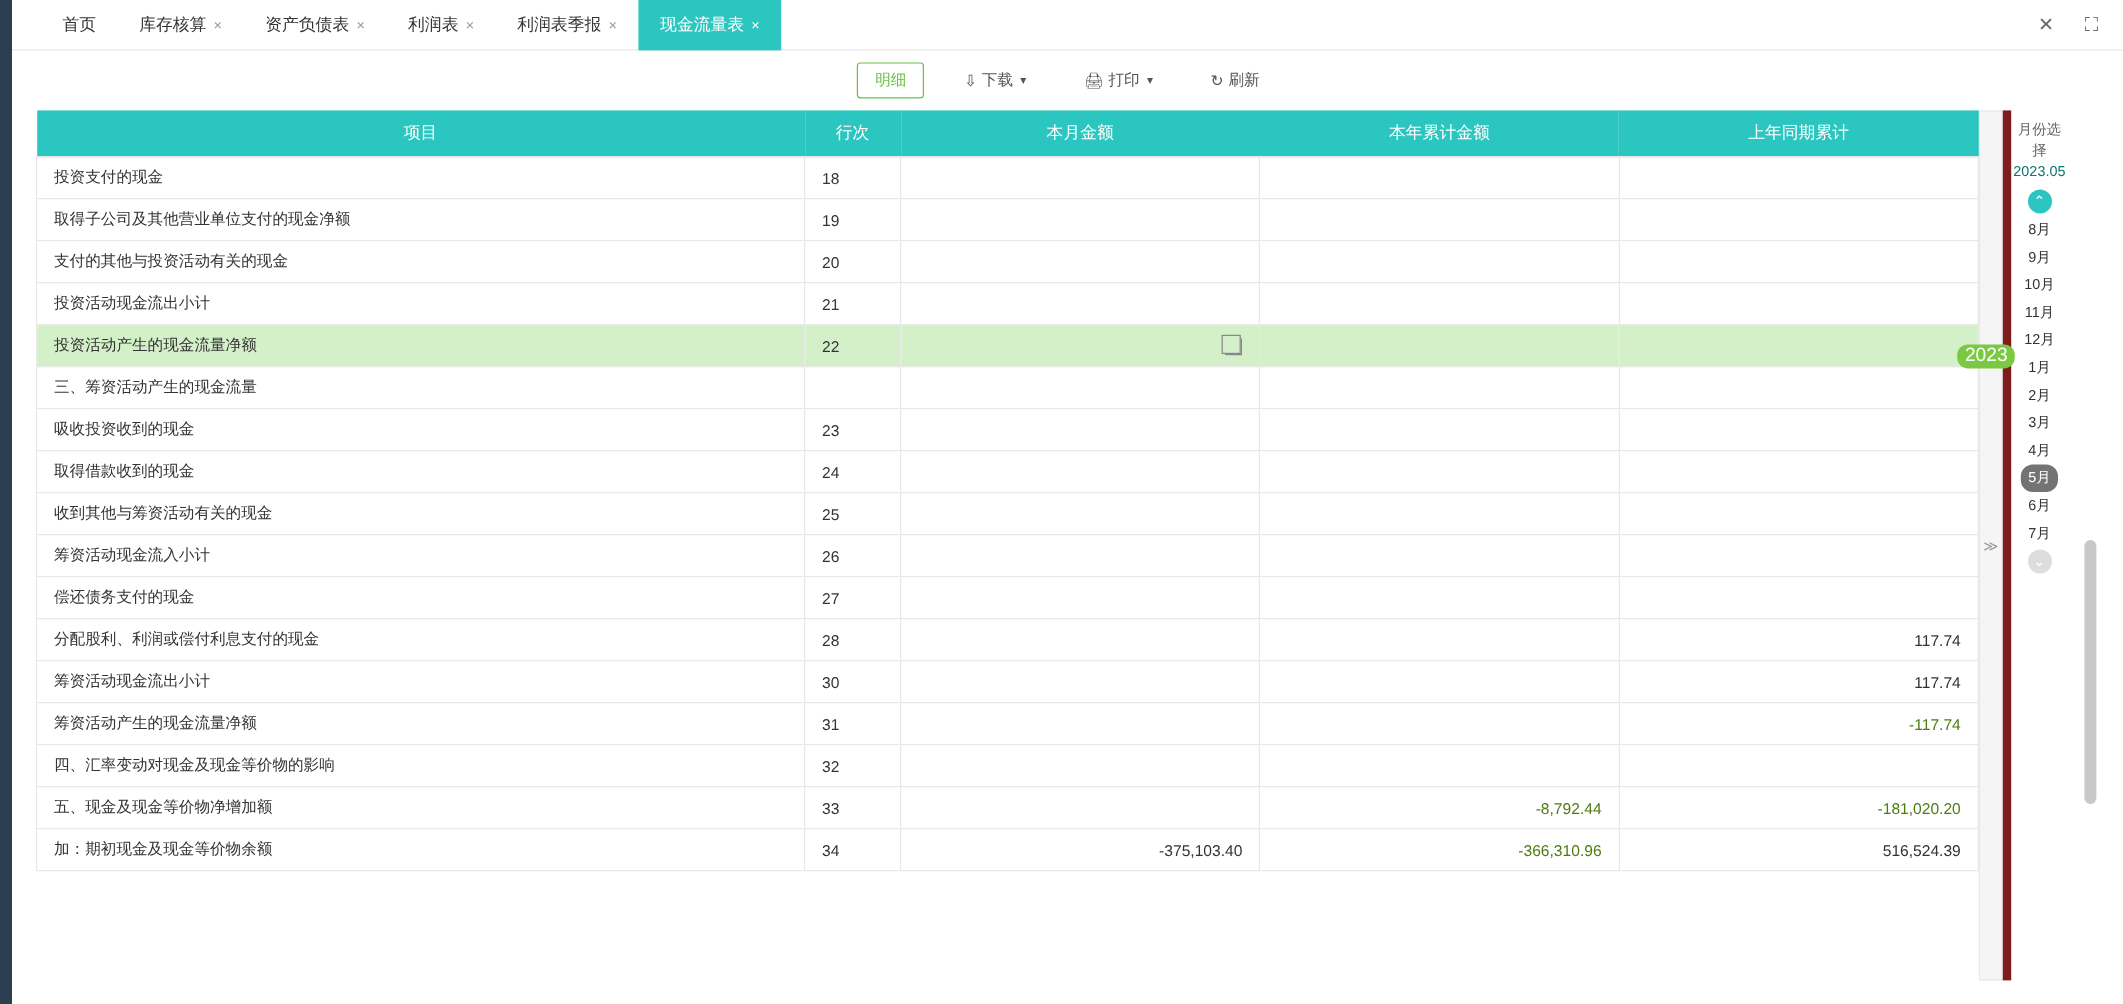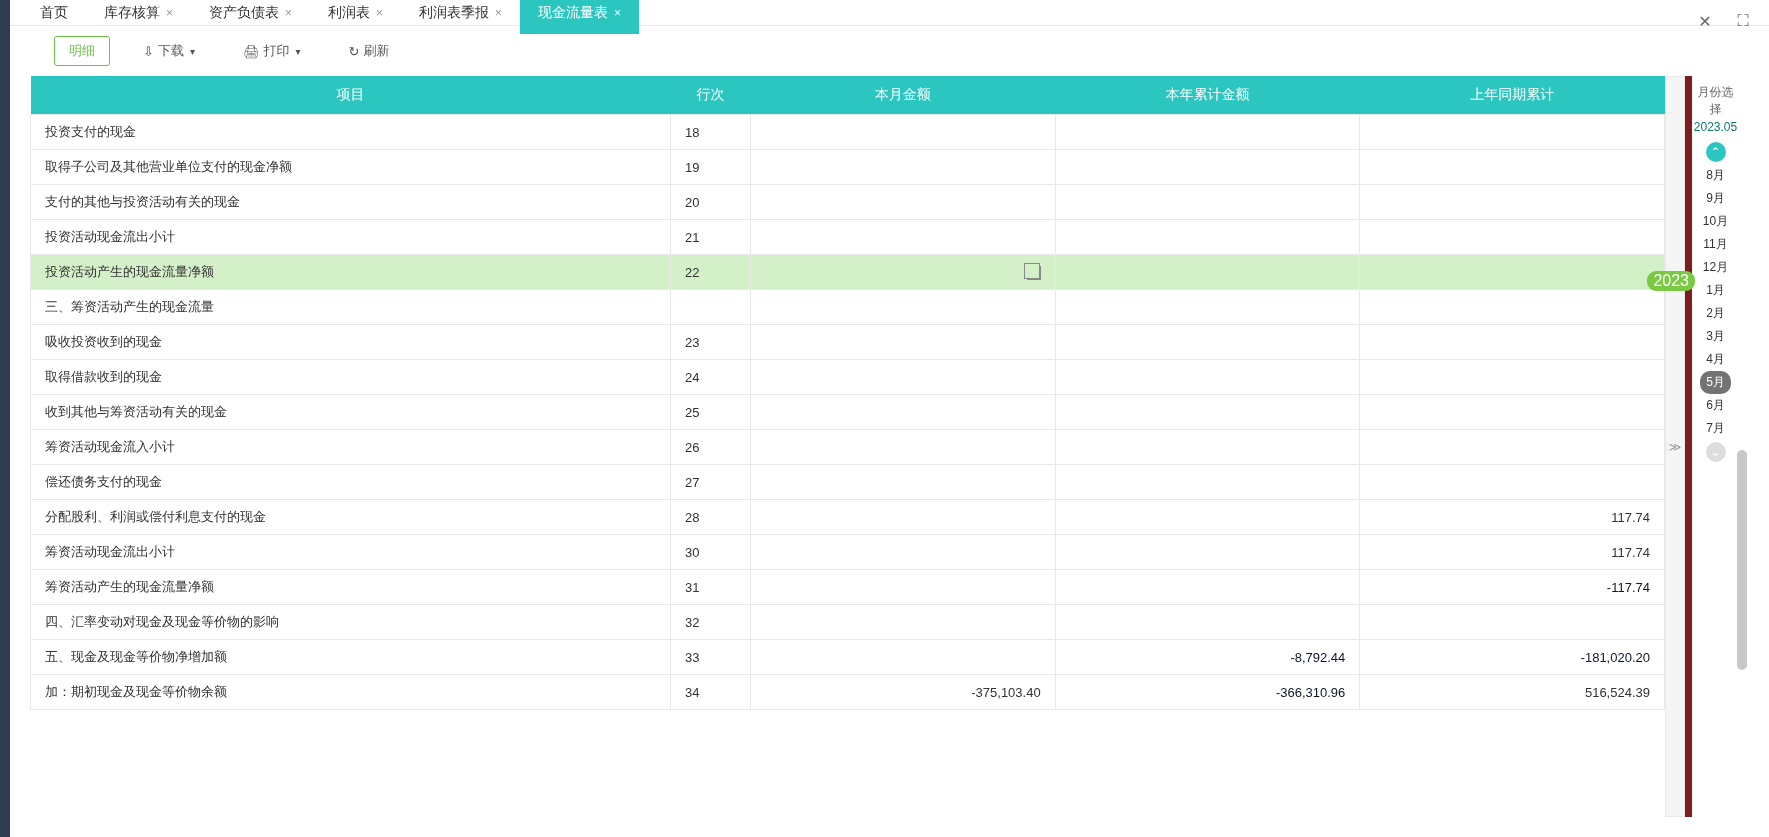--- a/index.html
+++ b/index.html
@@ -1,42 +1,42 @@
 <!DOCTYPE html>
 <html><head>
 <meta charset="utf-8">
 <style>
 *{box-sizing:border-box;margin:0;padding:0}
 body{font-family:"Microsoft YaHei",Arial,sans-serif;font-size:13px;color:#333;background:#fff;overflow:hidden}
 .app{width:1769px;height:837px;position:relative;display:flex;flex-direction:column}
 .sidebar{width:10px;height:100%;position:absolute;left:0;top:0;background:#2c3e50}
-.tabs{display:flex;align-items:center;height:26px;padding-left:12px;border-bottom:1px solid #e8e8e8;background:#fff;margin-left:10px}
+.tabs{display:flex;align-items:center;height:42px;padding-left:24px;border-bottom:1px solid #e8e8e8;background:#fff;margin-left:10px}
 .tab{display:flex;align-items:center;height:42px;padding:0 18px;color:#333;cursor:pointer;font-size:14px}
 .tab.active{background:#2cc6c0;color:#fff}
 .tab .x{margin-left:6px;font-size:12px;color:#999}
 .tab.active .x{color:#fff}
 .header-right{position:absolute;right:12px;top:0;height:42px;display:flex;align-items:center;gap:10px}
 .icon-btn{width:28px;height:28px;display:flex;align-items:center;justify-content:center;cursor:pointer;color:#666;font-size:16px}
-.toolbar{display:flex;justify-content:flex-start;align-items:center;height:50px;padding:0 44px;margin-left:10px;gap:18px}
+.toolbar{display:flex;justify-content:center;align-items:center;height:50px;padding:0 30px;margin-left:10px;gap:18px}
 .btn{display:inline-flex;align-items:center;padding:5px 14px;border:1px solid transparent;border-radius:3px;cursor:pointer;font-size:13px;color:#333;gap:4px}
 .btn-detail{border-color:#6bc048;color:#6bc048}
 .btn-plain{color:#555}
 .btn-plain .caret{font-size:10px;margin-left:2px}
-.content{flex:1;margin:0 30px 20px 30px;position:relative;display:flex}
+.content{flex:1;margin:0 46px 20px 30px;position:relative;display:flex}
 .table-wrap{flex:1;position:relative}
 table{width:100%;border-collapse:collapse;table-layout:fixed}
 thead th{background:#2cc6c0;color:#fff;font-weight:normal;padding:10px 8px;text-align:center;font-size:14px}
 thead th:first-child{width:640px}
 thead th:nth-child(2){width:80px}
 tbody td{border:1px solid #e8e8e8;padding:8px 14px;height:32px;font-size:13px;color:#333}
 tbody td:first-child{text-align:left}
 tbody td:nth-child(2){text-align:left}
 tbody td:nth-child(3),tbody td:nth-child(4),tbody td:nth-child(5){text-align:right}
 tbody tr.hl td{background:#d4f0c8}
-.neg{color:#0f172a}
+.neg{color:#4d7c0f}
 .copy-icon{display:inline-block;width:14px;height:14px;border:1px solid #888;position:relative;vertical-align:middle}
 .copy-icon::after{content:"";position:absolute;width:14px;height:14px;border:1px solid #888;left:-4px;top:-4px;background:#d4f0c8}
 .expand-handle{width:20px;background:#f5f5f5;border:1px solid #e8e8e8;display:flex;align-items:center;justify-content:center;cursor:pointer;color:#999;font-size:12px}
 .month-panel{width:54px;border-left:7px solid #7f1d1d;text-align:center;padding-top:8px;font-size:12px}
 .month-panel .label{color:#666;font-size:12px}
 .month-panel .sel{color:#0f766e;font-weight:normal;margin:2px 0 6px}
 .month-panel .nav{width:20px;height:20px;border-radius:50%;background:#2cc6c0;color:#fff;display:inline-flex;align-items:center;justify-content:center;font-size:12px;margin:2px 0;cursor:pointer}
 .month-panel .nav.dis{background:#ddd}
 .month-panel .m{padding:3px 0;cursor:pointer;color:#333}
 .month-panel .m.active{background:#737373;color:#fff;border-radius:10px;margin:0 8px}

